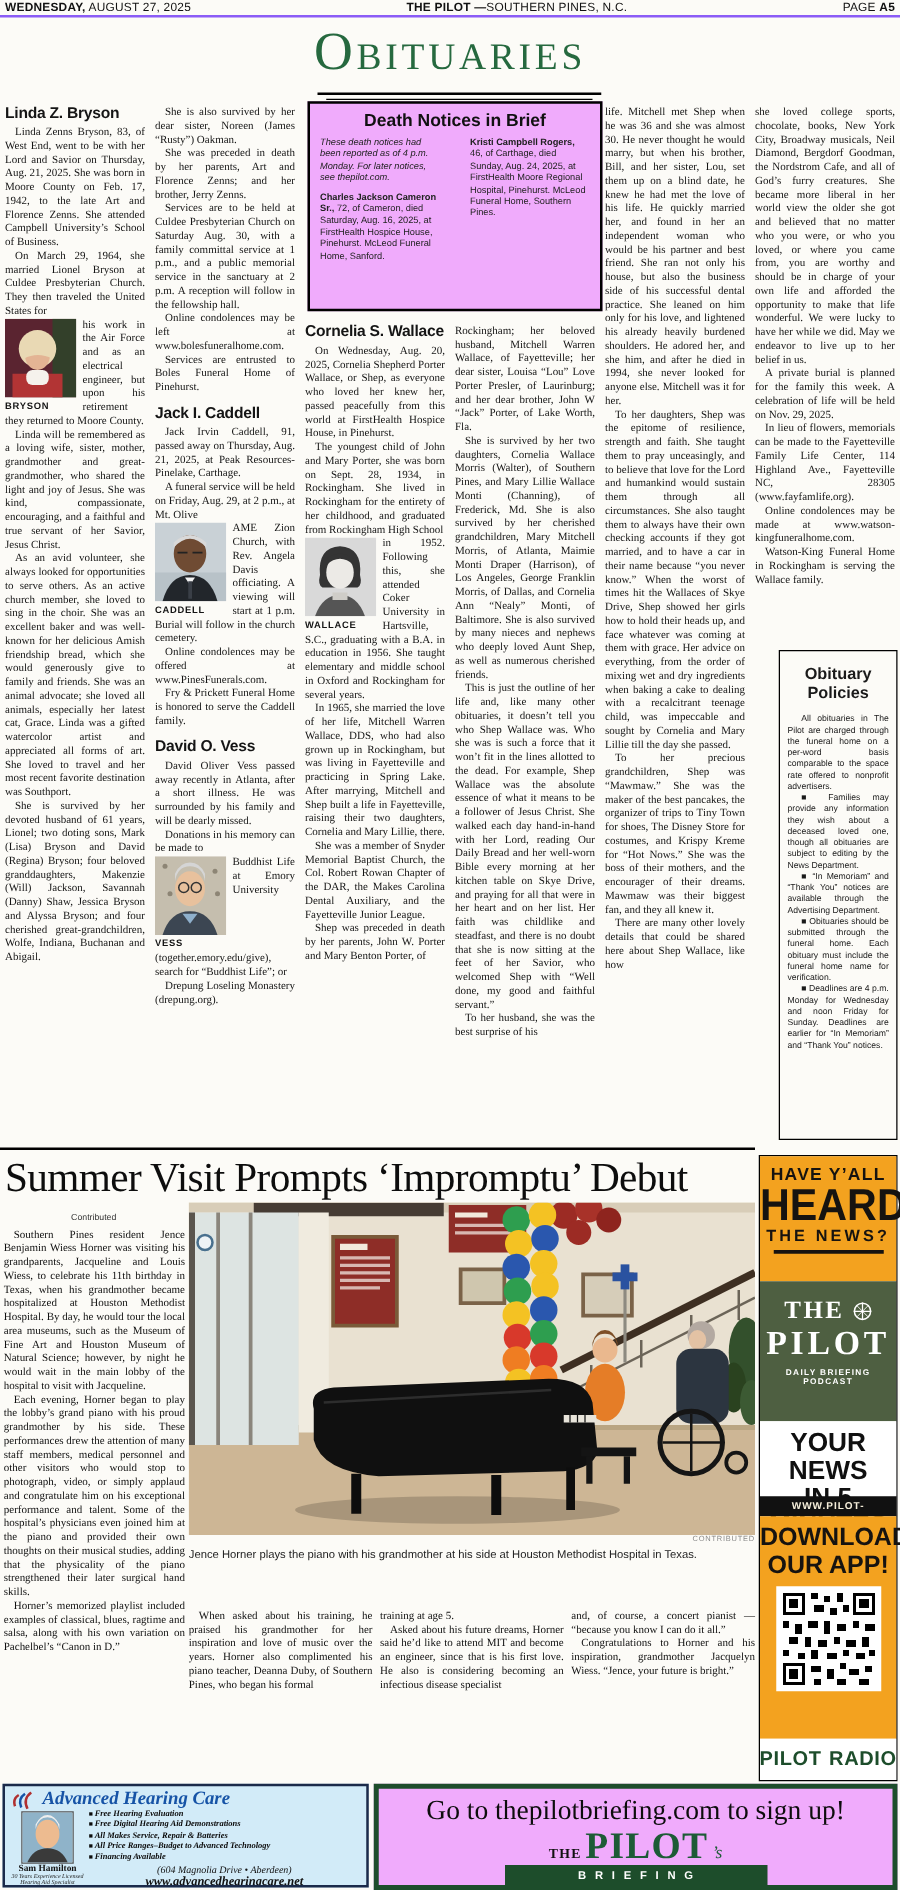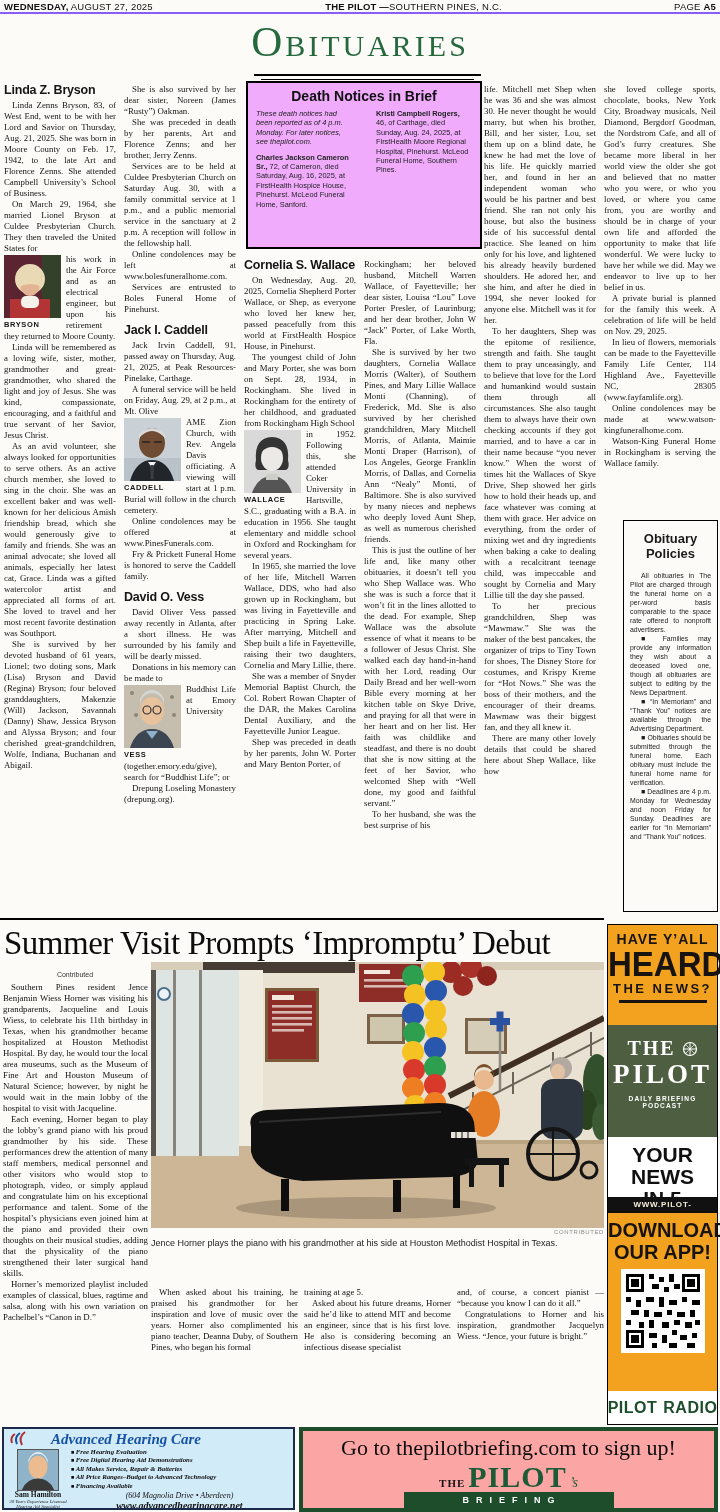--- a/index.html
+++ b/index.html
@@ -78,35 +78,35 @@
   .sb-bar{height:16px;background:#111;color:#f5eeda;font-size:8px;font-weight:700;letter-spacing:.8px;line-height:16px}
   .sb-orange2{height:178px;background:#F3A21F;color:#161310;padding-top:6px}
   .sb-dl{font-size:20px;font-weight:700;line-height:22px}
   .sb-qr{width:84px;height:84px;background:#fff;margin:6px auto 0;padding:5px}
   .sb-qr svg{display:block;width:74px;height:74px}
   .sb-footer{flex:1;background:#fff;display:flex;justify-content:center;align-items:center;gap:3px;
     color:#1D4D2B;font-weight:700;font-size:16px;letter-spacing:.5px}
 
   
   .hearing{position:absolute;left:2px;top:1427px;width:293px;height:83px;border:2.5px solid #1b2a4a;background:#d2ebf8;padding:2px 5px;overflow:hidden}
-  .h-head{display:flex;align-items:flex-start;gap:20px;height:17px}
+  .h-head{display:flex;align-items:flex-end;gap:3px;height:17px}
   .h-title{font-size:15px;font-weight:700;font-style:italic;color:#1653A6;font-family:"Liberation Serif",serif}
   .h-body{display:flex}
   .h-left{width:58px;text-align:center}
   .h-left svg{display:block;width:42px;height:42px;margin:1px auto 0;border:1px solid #555}
   .h-name{font-size:7.5px;font-weight:700;line-height:8px}
   .h-sub{font-size:4.8px;font-style:italic;line-height:5.4px;color:#222}
   .h-right{flex:1;padding-left:4px}
   .h-bullets div{font-size:6.8px;font-weight:700;font-style:italic;line-height:7.4px;text-align:left;color:#0c0c0c}
   .h-bullets div::before{content:"■ ";font-size:5.5px;font-style:normal}
   .h-addr{text-align:center;font-style:italic;font-size:8px;line-height:9px;margin-top:1px}
   .h-web{text-align:center;font-style:italic;font-weight:700;font-size:10px;line-height:11px}
 
   
-  .briefing{position:absolute;left:299px;top:1427px;width:419px;height:85px;border:4px solid #1D4D2B;background:#fca5a5;text-align:center;overflow:hidden}
+  .briefing{position:absolute;left:299px;top:1427px;width:419px;height:85px;border:4px solid #1D4D2B;background:#f0abfc;text-align:center;overflow:hidden}
   .b-head{font-size:22px;line-height:26px;margin-top:4px;color:#0d0d0d}
   .b-logo{display:flex;justify-content:center;align-items:baseline;gap:3px;margin-top:2px}
   .b-the{font-size:11px;font-weight:700;letter-spacing:1px}
   .b-pilot{font-size:30px;font-weight:700;color:#1D5B36;letter-spacing:1px;line-height:28px}
   .b-s{font-size:14px;font-style:italic;color:#1D5B36}
   .b-bar{width:210px;height:16px;background:#1D4D2B;margin:1px auto 0;color:#fff;font-family:"Liberation Sans",sans-serif;
     font-size:9px;font-weight:700;letter-spacing:7px;line-height:16px;padding-left:7px}
 </style>
 </head>
 <body>

